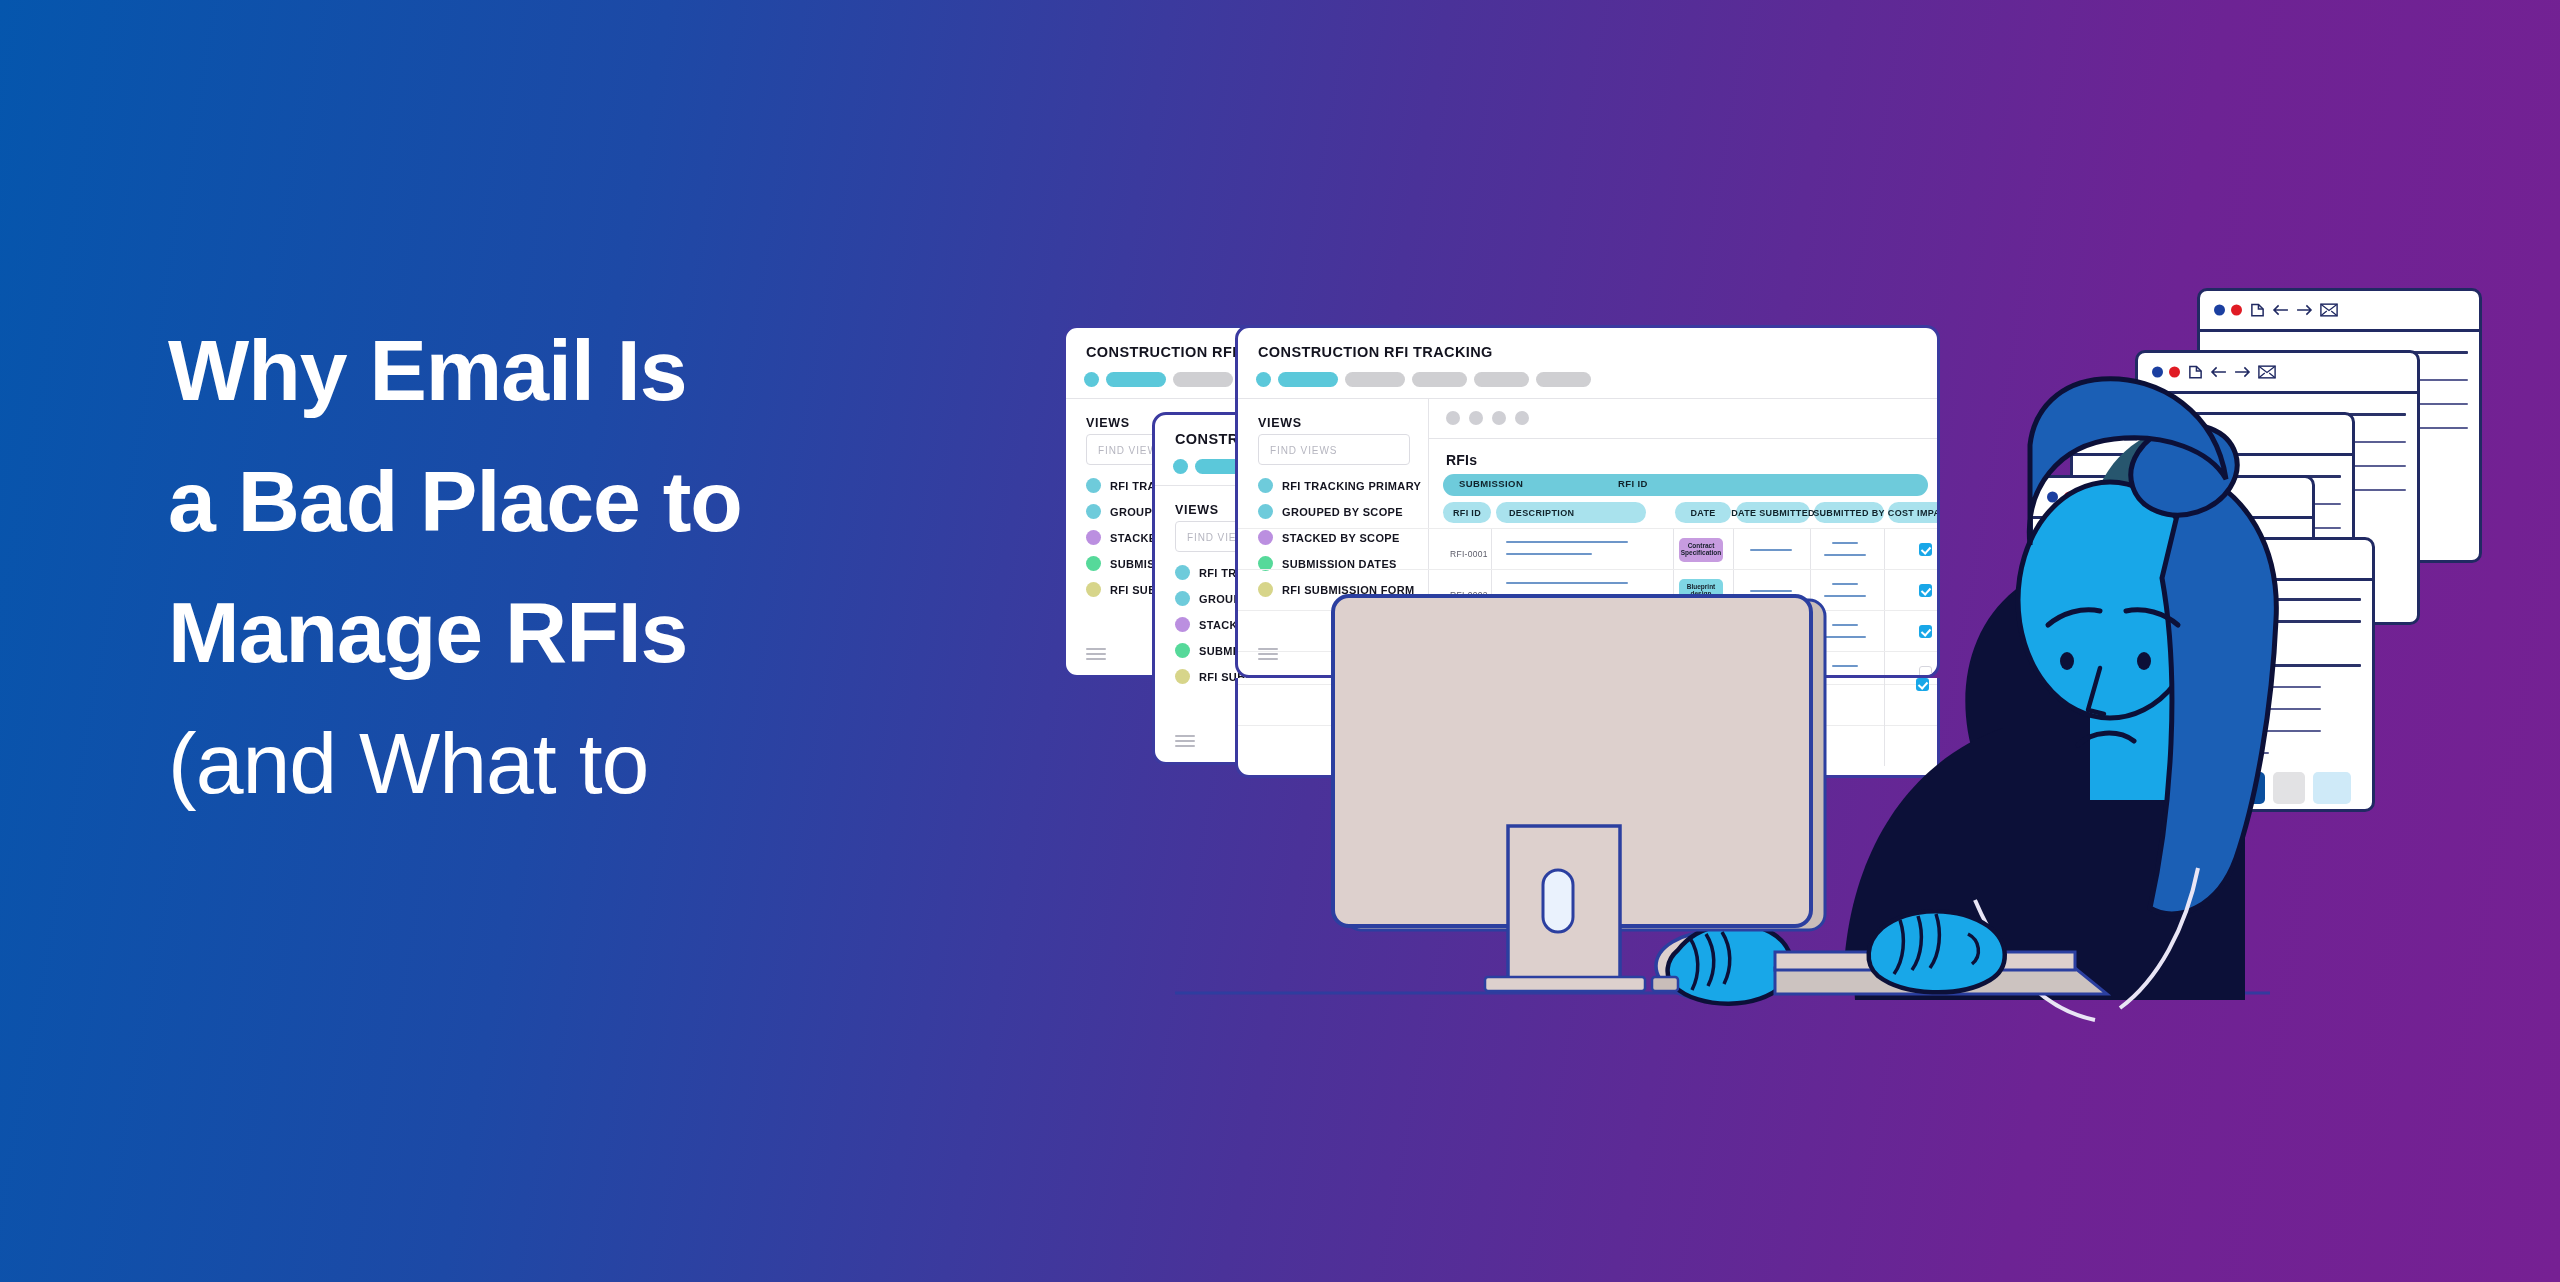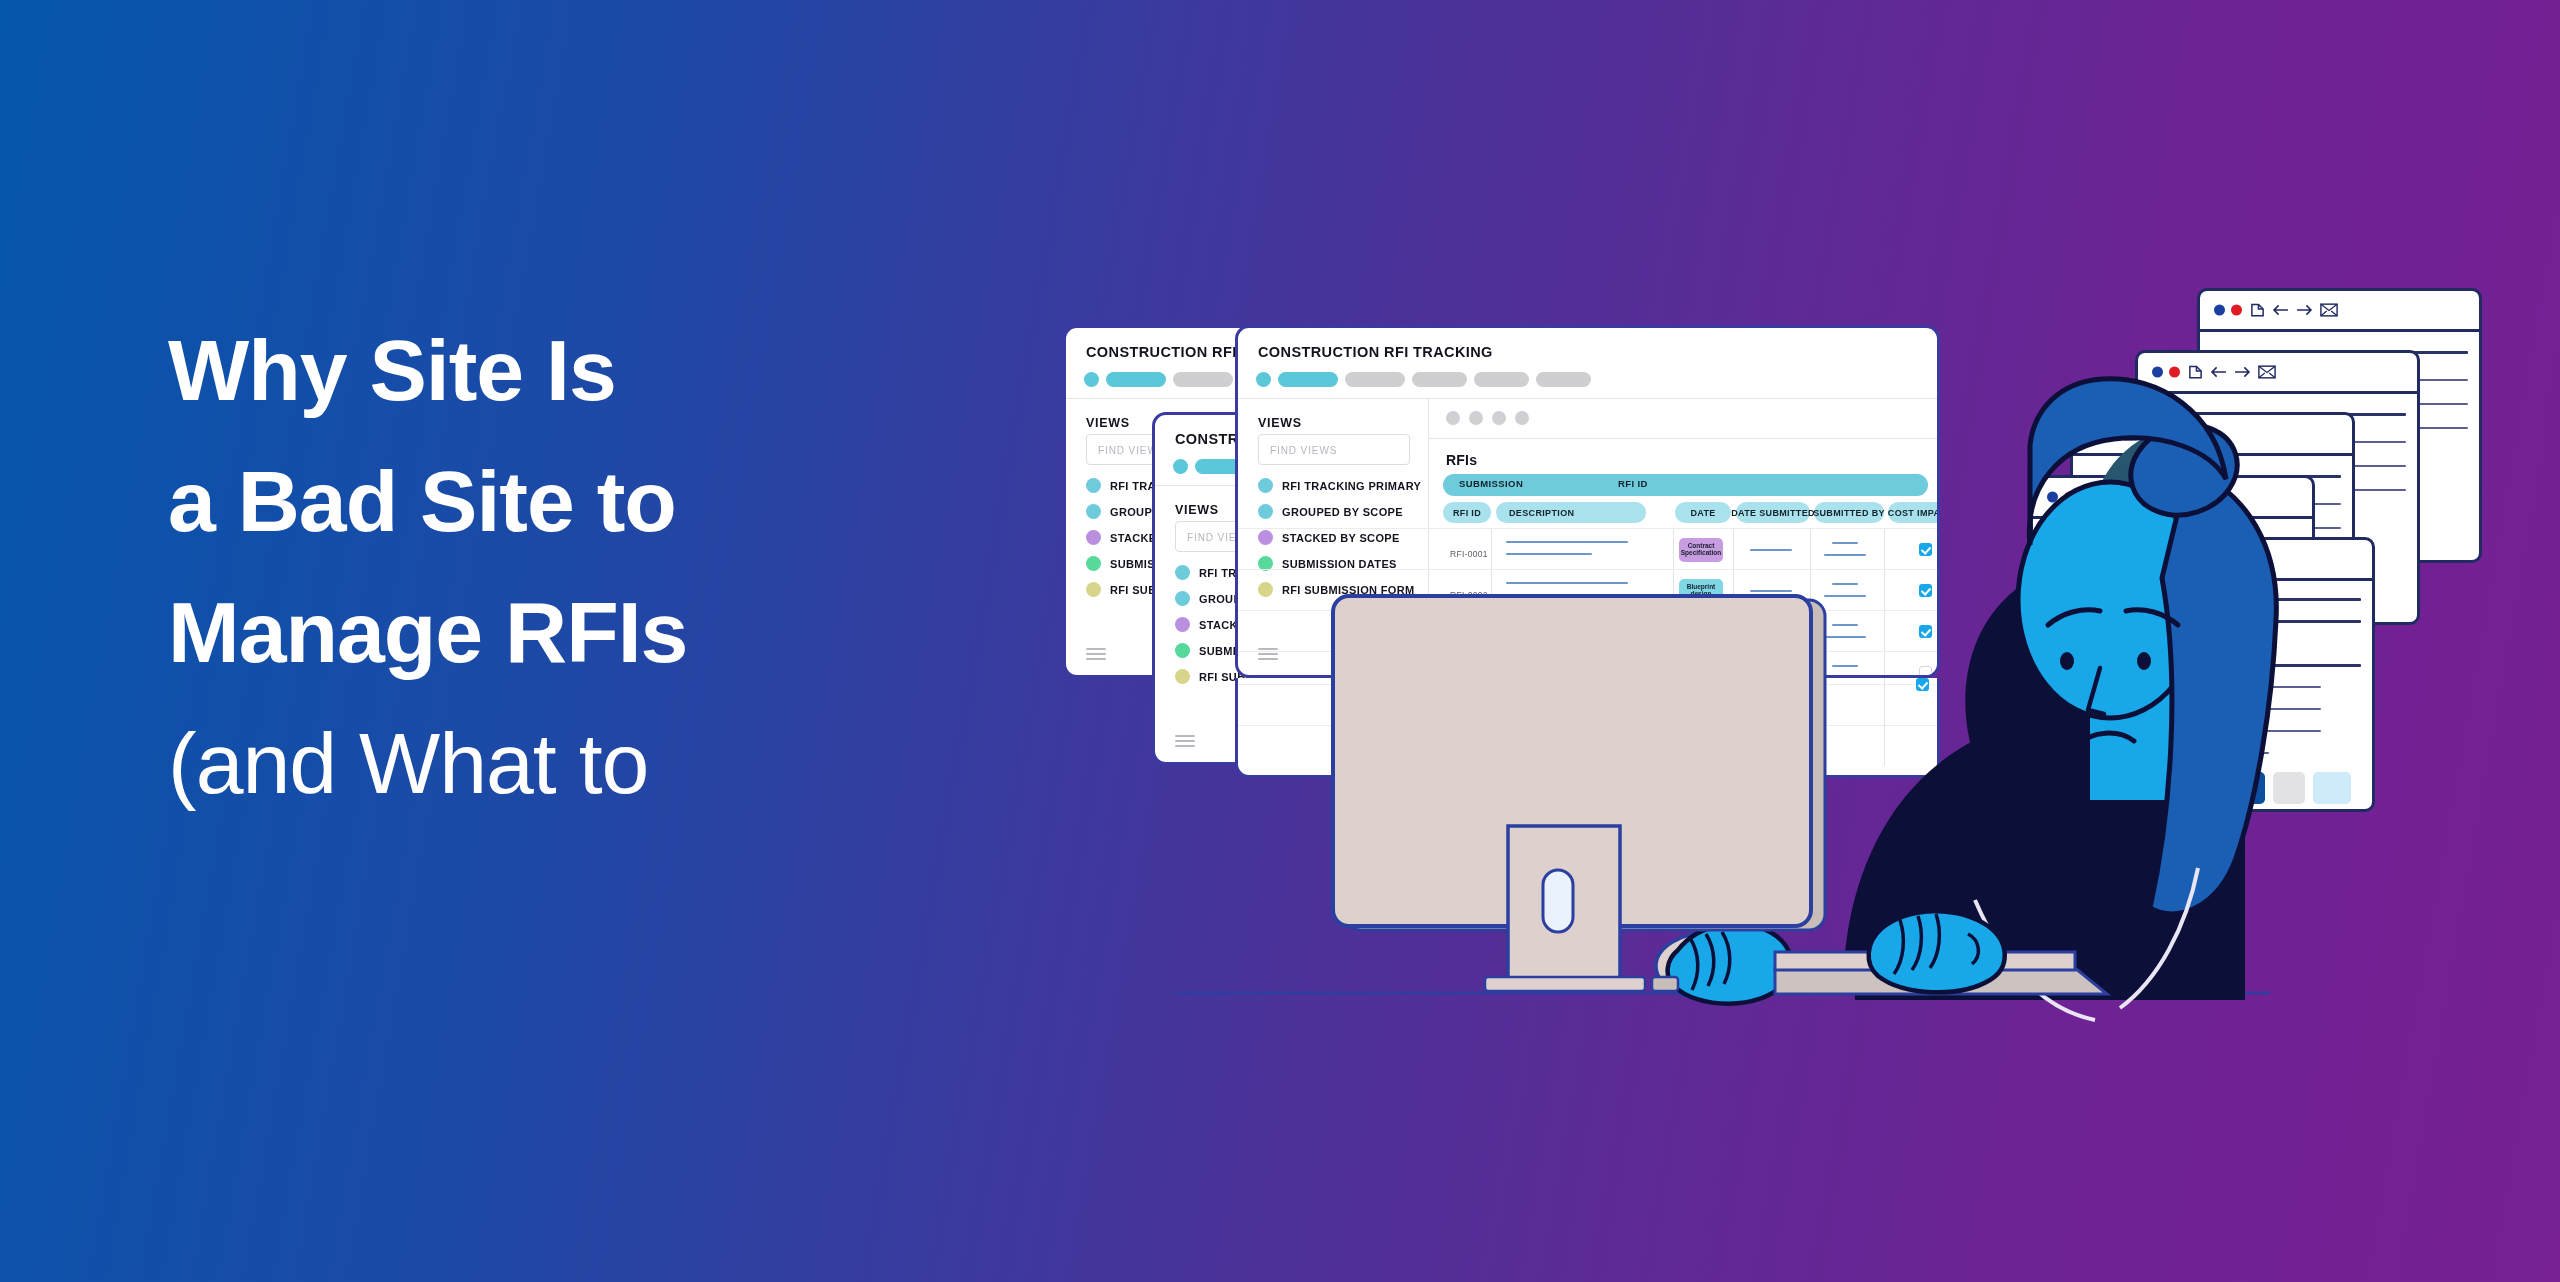--- a/index.html
+++ b/index.html
@@ -123,22 +123,22 @@
 
   
   #illus{position:absolute;left:0;top:0;width:2560px;height:1282px;pointer-events:none;}
 </style>
 </head>
 <body>
 
 <div id="stage">
 
   <div id="headline">
-    <span class="hl-line hl-bold">Why Site Is</span>
-    <span class="hl-line hl-bold">a Bad Site to</span>
+    <span class="hl-line hl-bold">Why Email Is</span>
+    <span class="hl-line hl-bold">a Bad Place to</span>
     <span class="hl-line hl-bold">Manage RFIs</span>
     <span class="hl-line hl-light">(and What to</span>
   </div>
 
   <div class="appwin" style="left:1063px;top:325px;width:247px;height:353px;">
     <div class="wtitle">CONSTRUCTION RFI TRACKING</div>
     <div class="pillrow">
       <div class="pill-dot"></div>
       <div class="pill active" style="width:60px"></div>
       <div class="pill" style="width:60px"></div>

